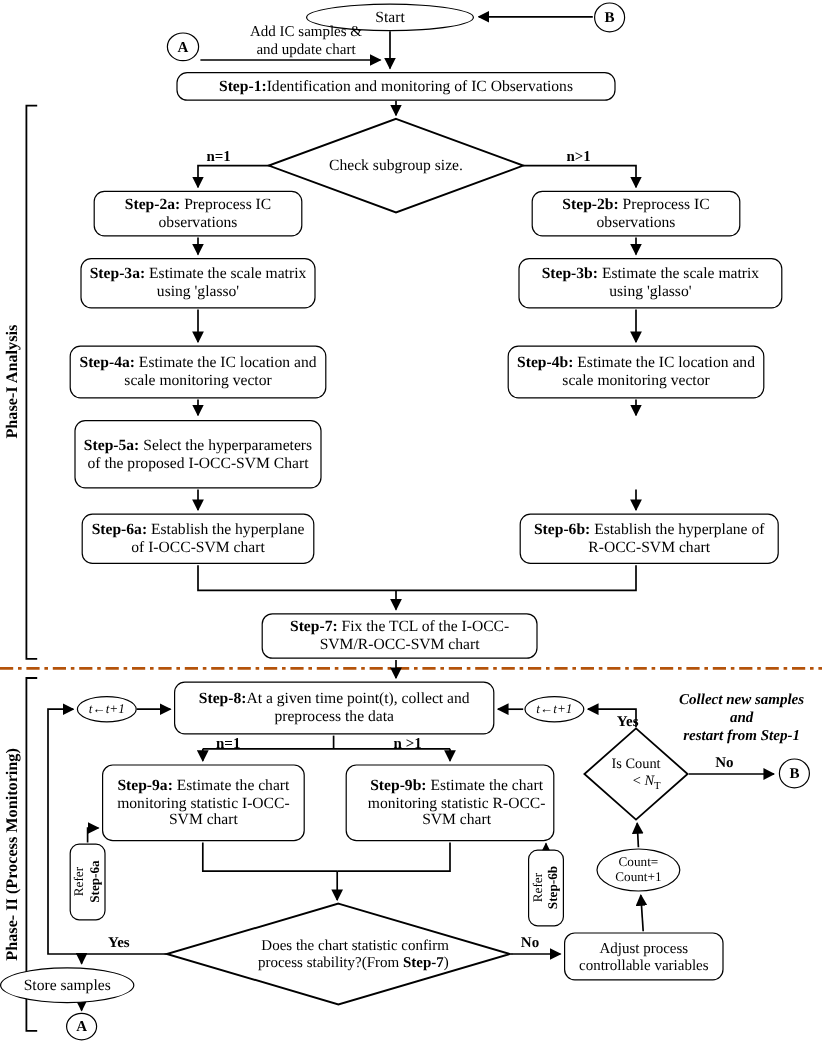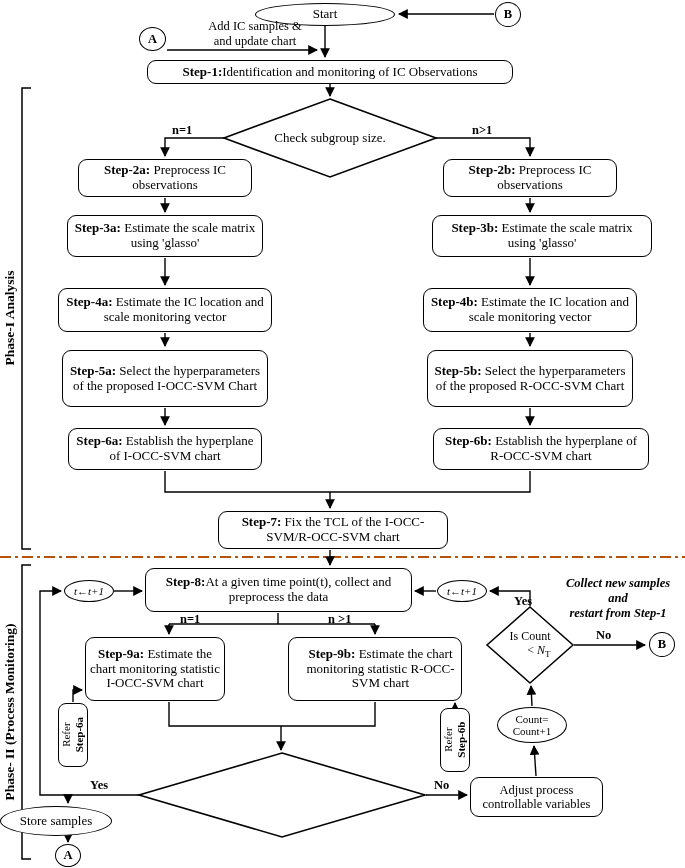--- a/index.html
+++ b/index.html
@@ -130,23 +130,20 @@
 
   <div class="node box" style="left:443px; top:159px; width:174px; height:38px;">
     <span><b class="lbl">Step-2b:</b><span> Preprocess IC observations</span></span>
   </div>
   <div class="node box" style="left:432px; top:215px; width:220px; height:42px;">
     <span><b class="lbl">Step-3b:</b><span> Estimate the scale matrix using 'glasso'</span></span>
   </div>
   <div class="node box" style="left:423px; top:288px; width:214px; height:44px;">
     <span><b class="lbl">Step-4b:</b><span> Estimate the IC location and scale monitoring vector</span></span>
   </div>
-  <div class="node box" style="left:427px; top:350px; width:206px; height:57px;">
-    <span><b class="lbl">Step-5b:</b><span> Select the hyperparameters of the proposed R-OCC-SVM Chart</span></span>
-  </div>
   <div class="node box" style="left:433px; top:428px; width:216px; height:42px;">
     <span><b class="lbl">Step-6b:</b><span> Establish the hyperplane of R-OCC-SVM chart</span></span>
   </div>
 
   <div class="node box" style="left:218px; top:511px; width:230px; height:38px;align-items:center;">
     <span><b class="lbl">Step-7:</b><span> Fix the TCL of the I-OCC-SVM/R-OCC-SVM chart</span></span>
   </div>
 
   <div class="node oval italic small" style="left:64px; top:580px; width:50px; height:22px;">t←t+1</div>
   <div class="node box" style="left:145px; top:568px; width:267px; height:44px;">
@@ -157,21 +154,21 @@
   <div class="tag" style="left:514px; top:594px;">Yes</div>
   <div class="note italic" style="left:553px; top:576px; width:130px; font-weight:bold;">
     <div>Collect new samples</div>
     <div>and</div>
     <div>restart from Step-1</div>
   </div>
 
   <div class="tag" style="left:180px; top:612px;">n=1</div>
   <div class="tag" style="left:328px; top:612px;">n &gt;1</div>
 
-  <div class="node box" style="left:85px; top:637px; width:140px; height:64px;">
+  <div class="node box" style="left:85px; top:637px; width:169px; height:64px;">
     <span><b class="lbl">Step-9a:</b><span> Estimate the chart monitoring statistic I-OCC-SVM chart</span></span>
   </div>
   <div class="node box" style="left:288px; top:637px; width:174px; height:64px;padding-left:15px;">
     <span><b class="lbl">Step-9b:</b><span> Estimate the chart monitoring statistic R-OCC-SVM chart</span></span>
   </div>
 
   <div class="refer" style="left:58px; top:703px; width:30px; height:64px;">
     <div class="rot">
       <span>Refer</span><br>
       <b>Step-6a</b>
@@ -197,20 +194,23 @@
 
   <div class="node oval small" style="left:497px; top:707px; width:70px; height:36px;">
     <div>
       <div>Count=</div>
       <div>Count+1</div>
     </div>
   </div>
 
   <div class="node box" style="left:470px; top:777px; width:133px; height:40px; font-size:12.5px;">Adjust process controllable variables</div>
 
+  <div class="overlay" style="left:190px; top:770px; width:184px; height:50px; font-size:12.5px;">
+    <span><span>Does the chart statistic confirm process stability?(From </span><b>Step-7</b><span>)</span></span>
+  </div>
   <div class="tag" style="left:90px; top:778px;">Yes</div>
   <div class="tag" style="left:434px; top:778px;">No</div>
 
   <div class="node oval" style="left:0; top:806px; width:112px; height:30px;">Store samples</div>
   <div class="node circle" style="left:55px; top:844px; width:26px; height:23px;">
     <span>A</span>
   </div>
 
 </div>
 

